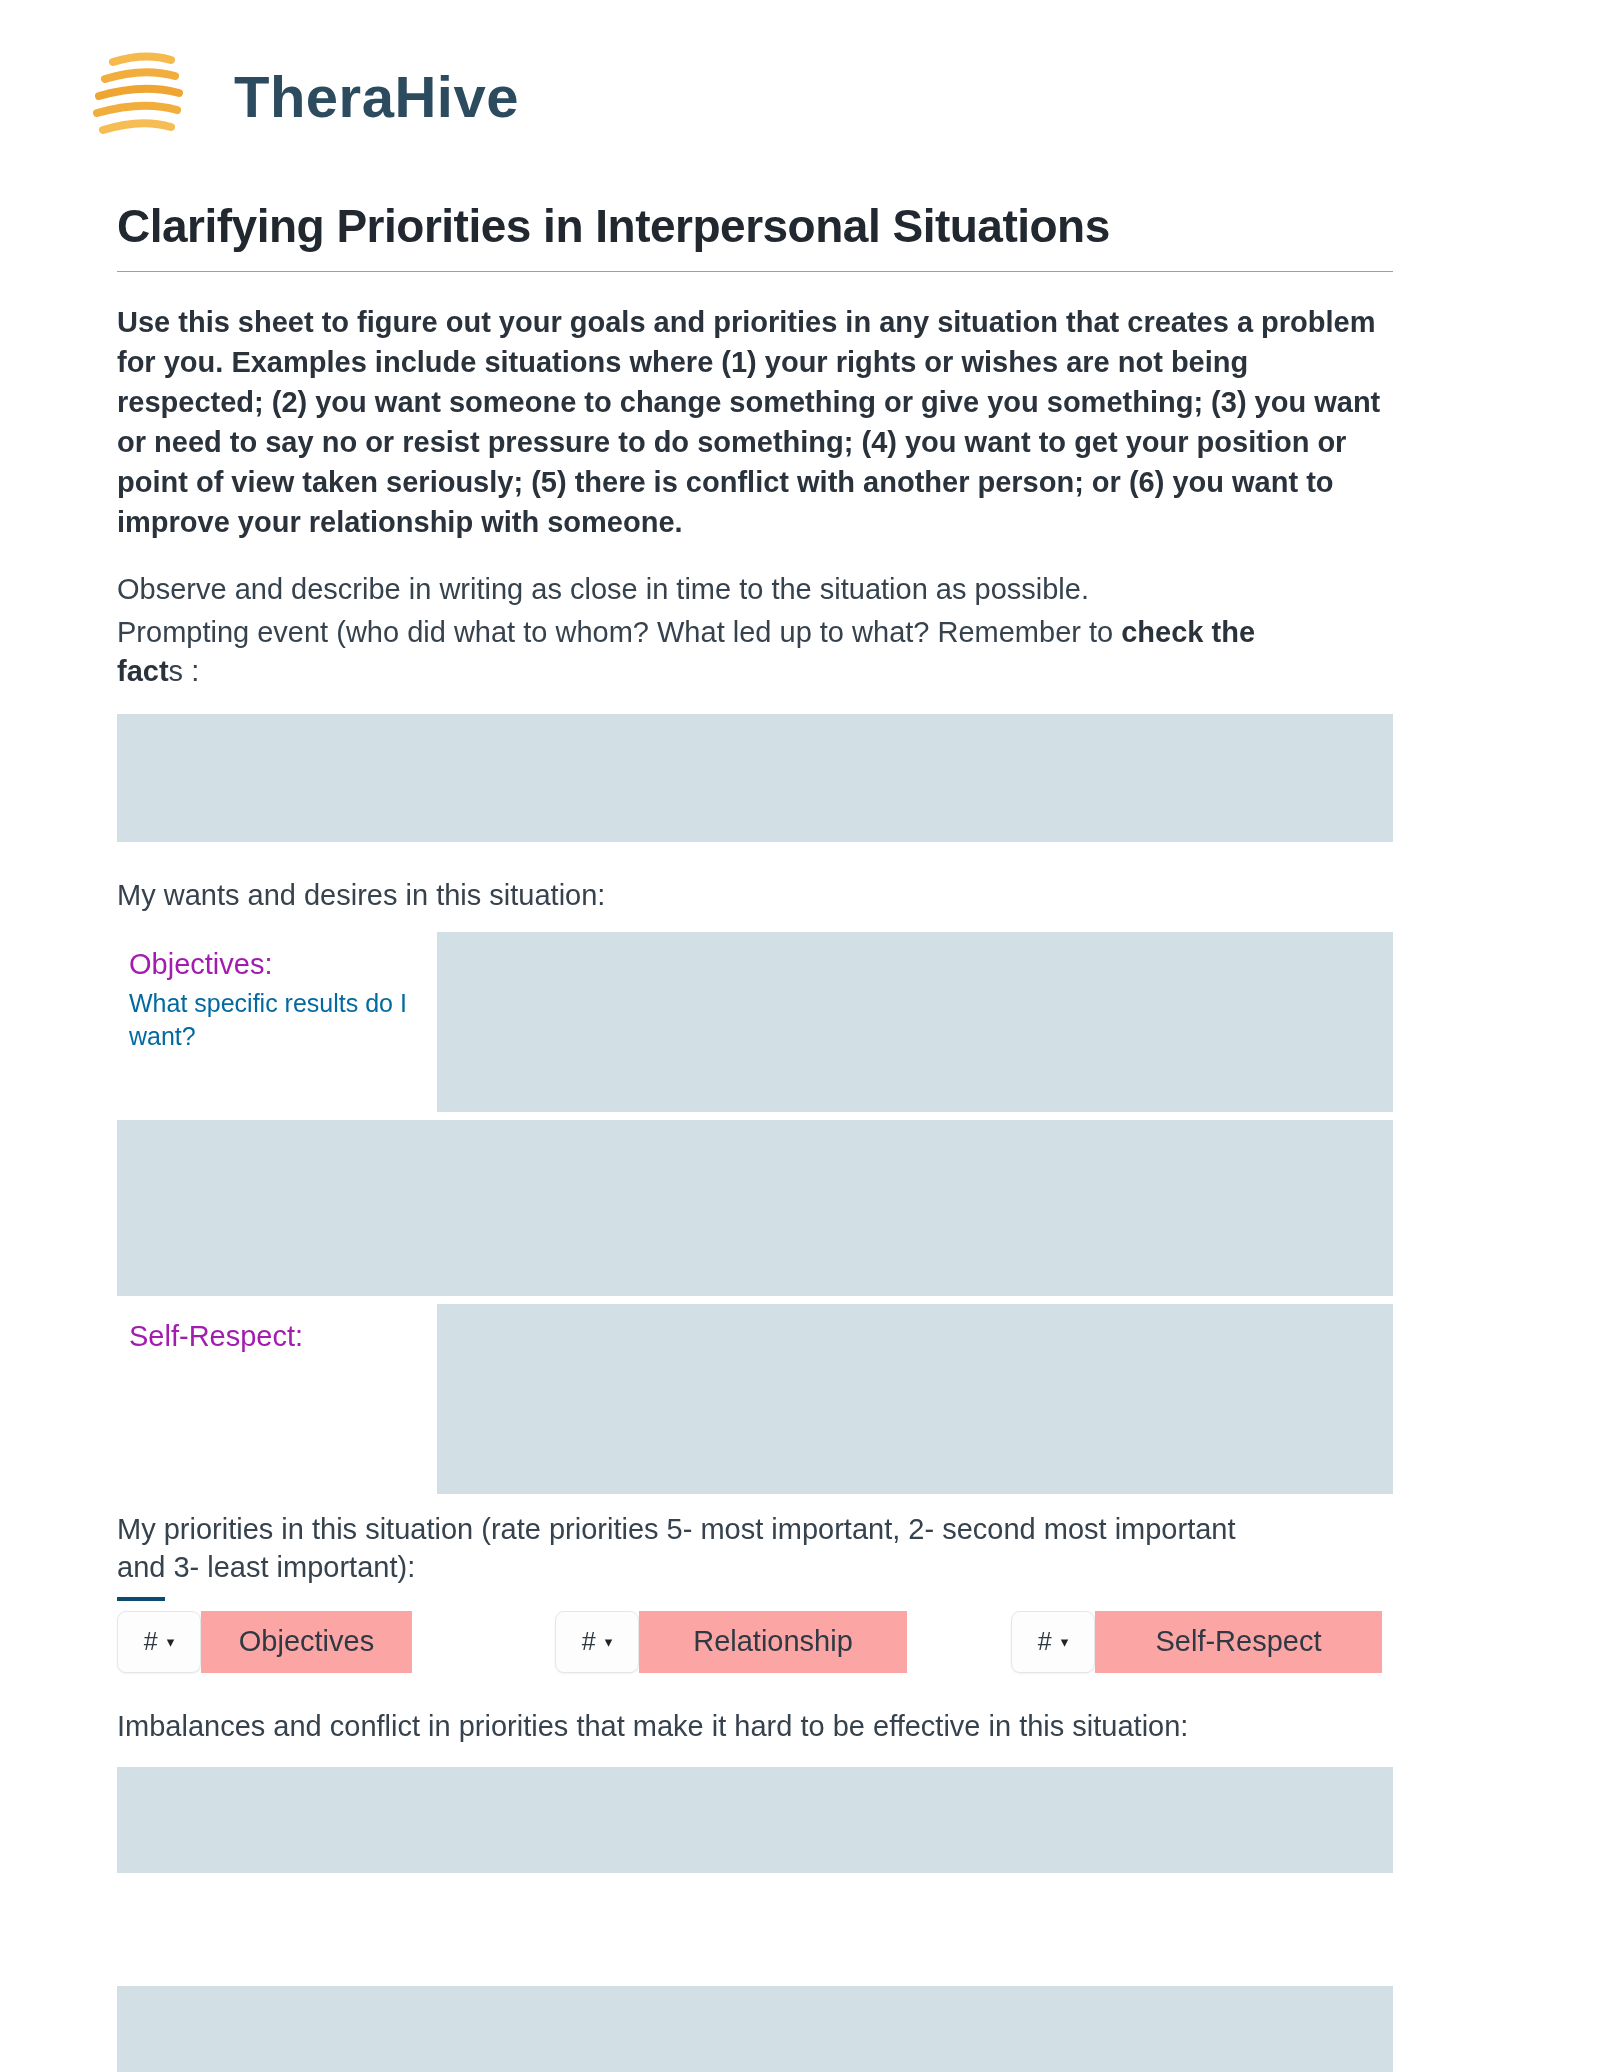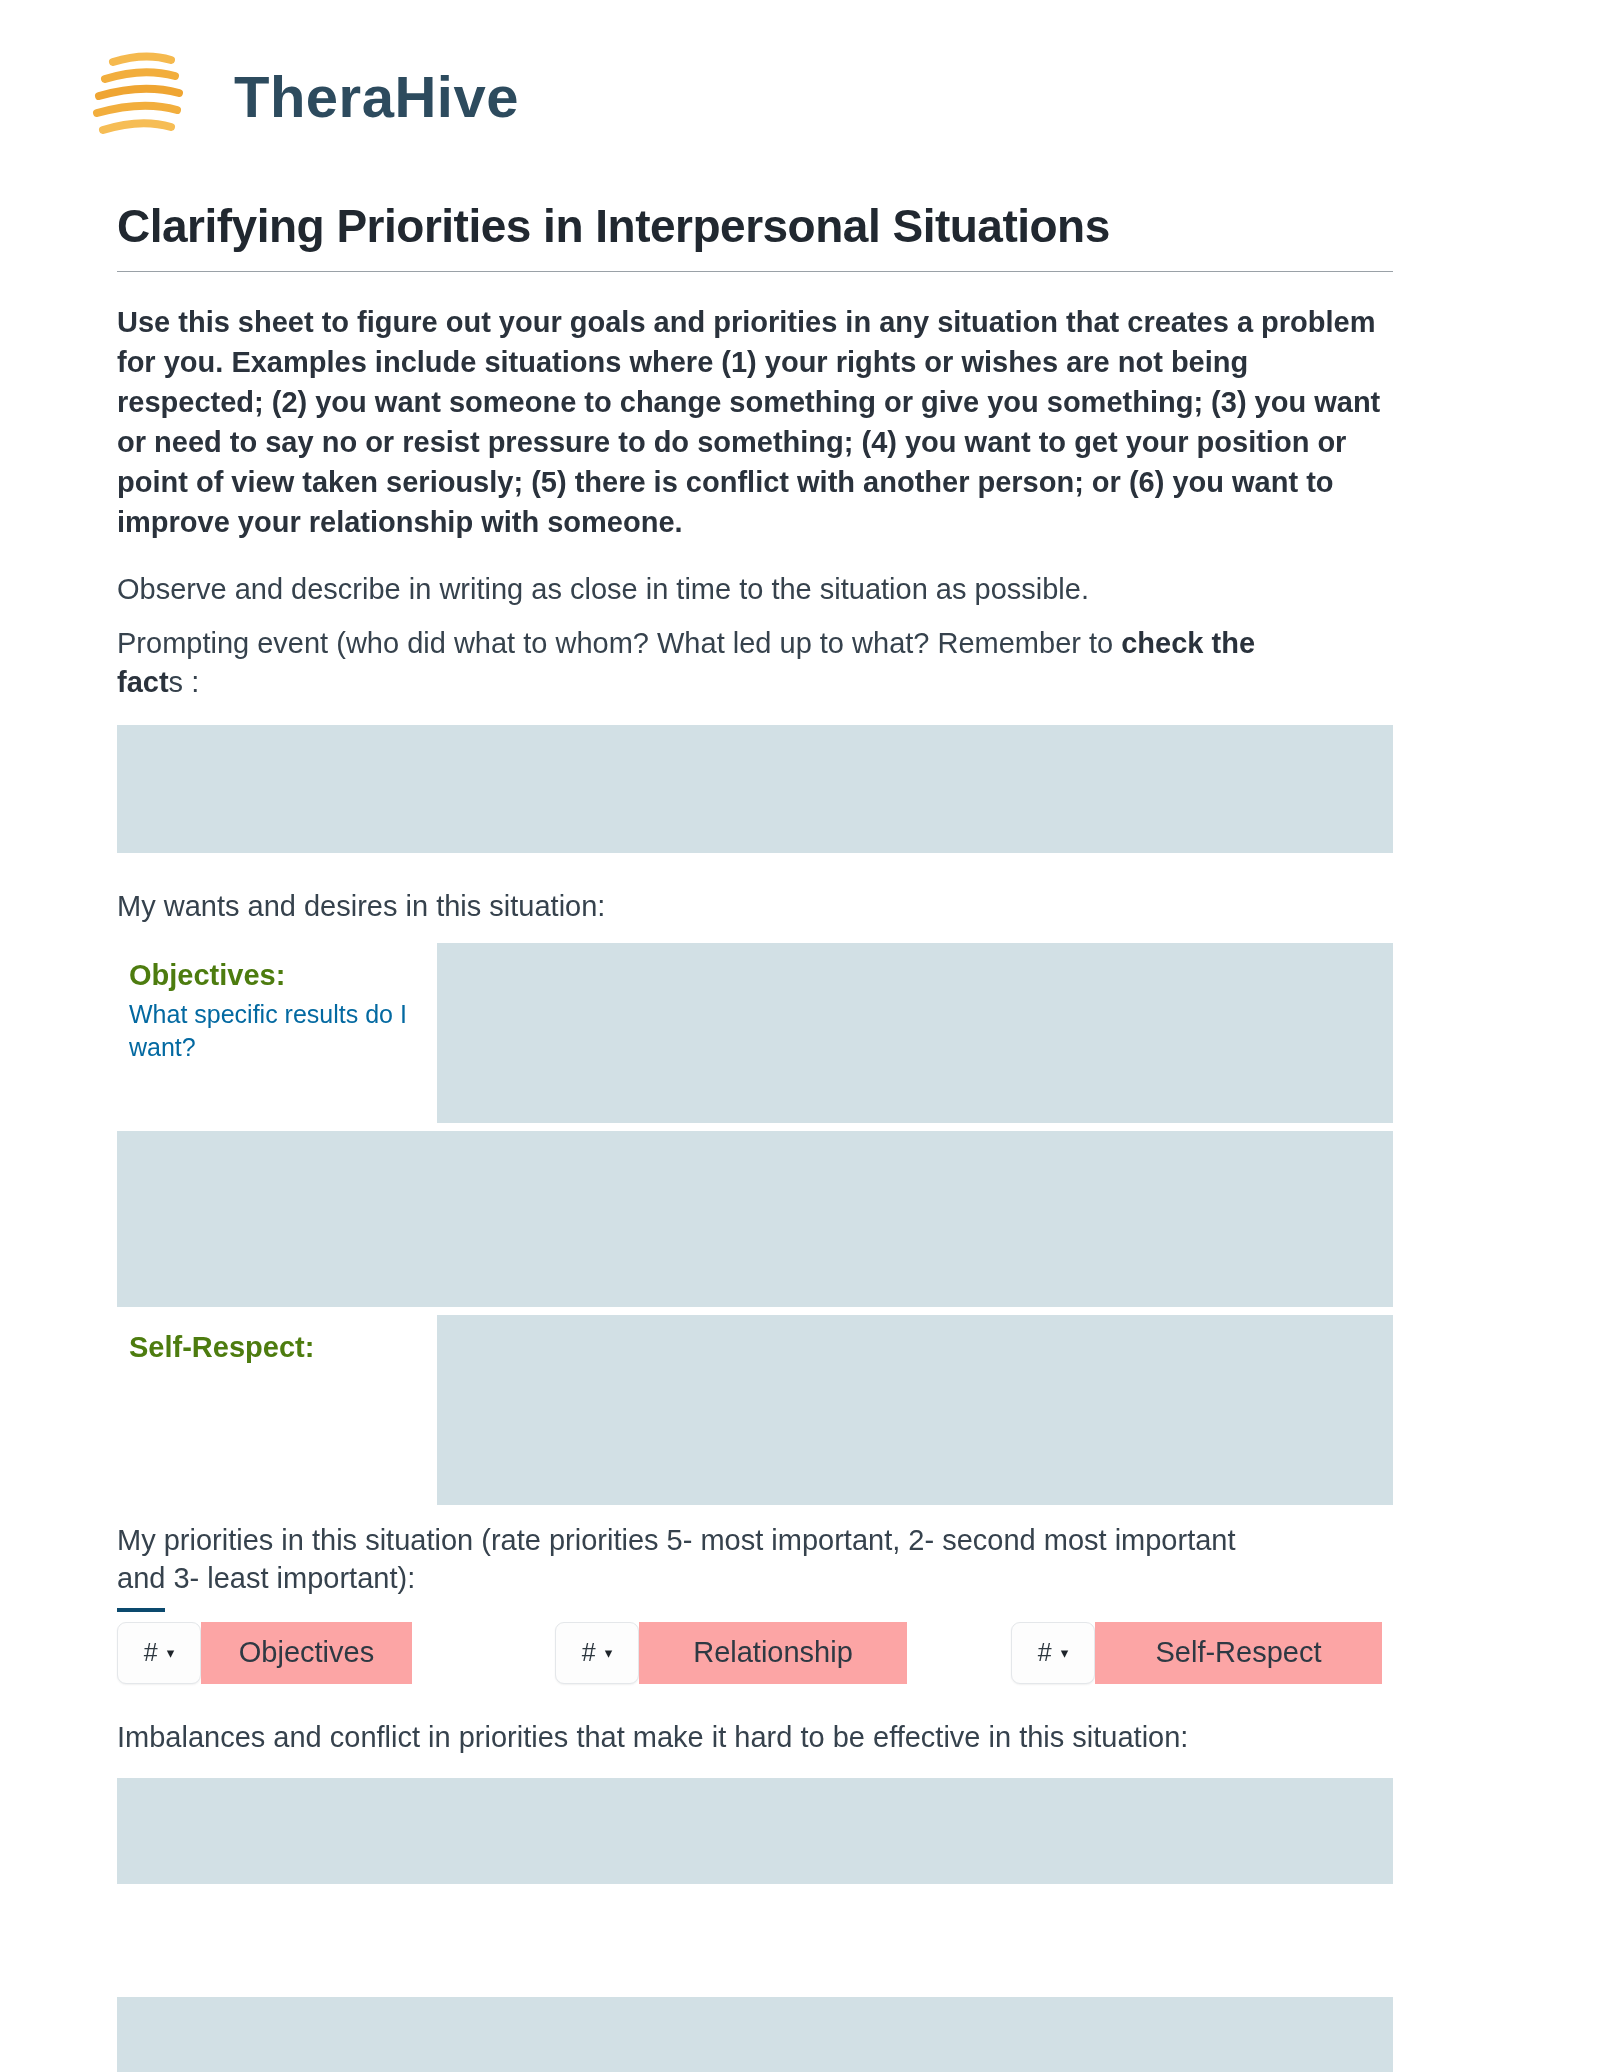--- a/index.html
+++ b/index.html
@@ -57,21 +57,21 @@
     font-weight: 700;
     line-height: 1.38;
     color: #2a323c;
   }
   .body-line {
     margin: 28px 0 0 0;
     font-size: 29px;
     line-height: 1.32;
     color: #36424d;
   }
-  .prompt { margin-top: 16px; }
+  .prompt { margin-top: 5px; }
   .prompt strong { color: #2a323c; }
 
   
   .fill-box { background: #d2e0e5; width: 100%; }
   .box-prompting { margin-top: 24px; height: 128px; }
   .box-imbalances { margin-top: 22px; height: 106px; }
   .box-bottom { margin-top: 113px; height: 190px; }
 
   
   .wants-heading { margin-top: 34px; }
@@ -80,22 +80,22 @@
   .wants-row.r1 { height: 180px; }
   .wants-row.r2 { height: 176px; }
   .wants-row.r3 { height: 190px; }
   .wants-label-cell {
     flex: 0 0 320px;
     width: 320px;
     padding: 16px 20px 0 12px;
   }
   .wants-label {
     font-size: 29px;
-    font-weight: 700;
-    color: #4d7c0f;
+    font-weight: 400;
+    color: #a21caf;
   }
   .wants-desc {
     margin-top: 6px;
     font-size: 25px;
     line-height: 1.32;
     color: #0369a1;
   }
   .wants-box { flex: 1; height: 100%; }
 
   

